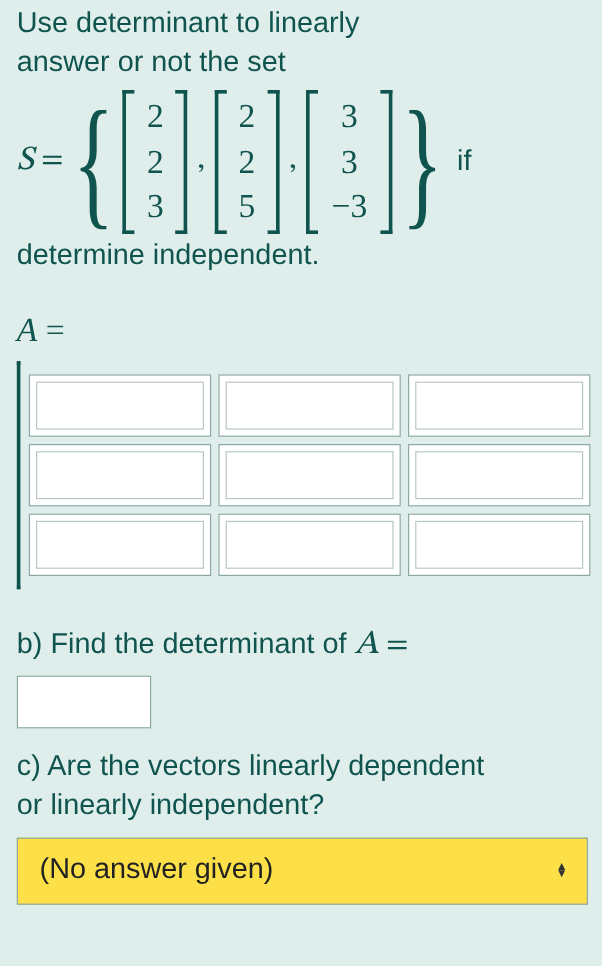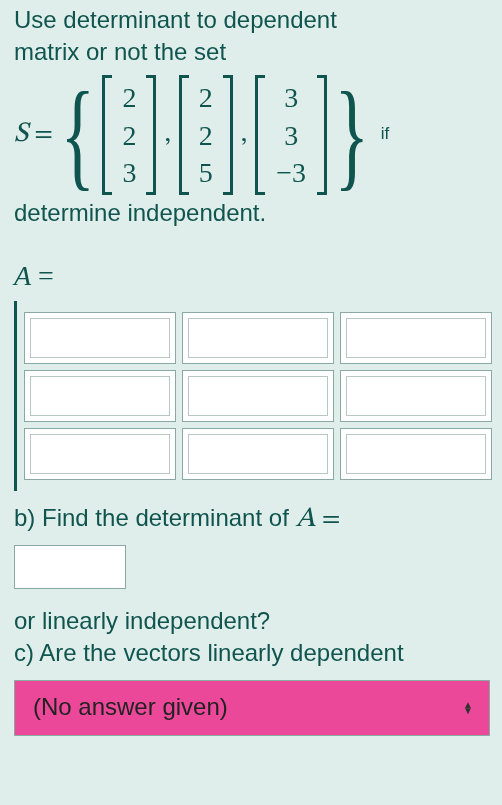--- a/index.html
+++ b/index.html
@@ -57,21 +57,21 @@
     height: 120px;
     padding: 4px 8px;
   }
   .vcol.wide { min-width: 52px; }
   .vcol span {
     font-family: "Cambria Math", Georgia, serif;
     font-size: 28px;
     text-align: center;
   }
   .comma { font-size: 26px; padding: 0 2px; }
-  .suffix { font-size: 17px; margin-left: 4px; }
+  .suffix { font-size: 24px; margin-left: 4px; }
 
   .section { margin-top: 28px; }
   .part-label { }
 
   .a-eq { margin-top: 2px; font-family: "Cambria Math", Georgia, serif; font-size: 28px; font-style: italic; }
   .a-eq .eq { font-style: normal; }
 
   .matrix-input {
     display: flex;
     align-items: stretch;
@@ -107,43 +107,43 @@
     border: 1px solid #8aa9a4;
     background: #fff;
     margin-top: 6px;
   }
 
   .select {
     display: flex;
     align-items: center;
     justify-content: space-between;
     border: 1px solid #8aa9a4;
-    background: #ec4899;
+    background: #fde047;
     height: 56px;
     padding: 0 16px 0 18px;
     margin-top: 10px;
     width: 476px;
     font-size: 24px;
     color: #222;
   }
   .select-arrows {
     display: flex;
     flex-direction: column;
     line-height: 6px;
     font-size: 10px;
     color: #333;
   }
 </style>
 </head>
 <body>
 
 <div class="page">
   <div>
-    <span>Use determinant to dependent</span><br>
-    <span>matrix or not the set</span>
+    <span>Use determinant to linearly</span><br>
+    <span>answer or not the set</span>
   </div>
 
   <div class="set-row">
     <span class="math italic" style="font-size:28px">S</span>
     <span class="math" style="font-size:26px"> = </span>
     <span class="vec-brace">{</span>
 
     <span class="col-vec">
       <span class="sqbracket left"></span>
       <span class="vcol">
@@ -213,30 +213,30 @@
         <div class="cell">
             <div class="cell-inner"></div>
           </div>
         <div class="cell">
             <div class="cell-inner"></div>
           </div>
       </div>
     </div>
   </div>
 
-  <div class="section" style="margin-top:10px">
+  <div class="section" style="margin-top:28px">
     <div class="part-label">
       <span>b) Find the determinant of </span><span class="math italic" style="font-size:28px">A</span><span class="math" style="font-size:26px"> =</span>
     </div>
     <div class="det-input"></div>
   </div>
 
   <div class="section" style="margin-top:16px">
+    <div>c) Are the vectors linearly dependent</div>
     <div>or linearly independent?</div>
-    <div>c) Are the vectors linearly dependent</div>
     <div class="select">
       <span>(No answer given)</span>
       <span class="select-arrows">
         <span>▲</span>
           <span>▼</span>
       </span>
     </div>
   </div>
 </div>
 

